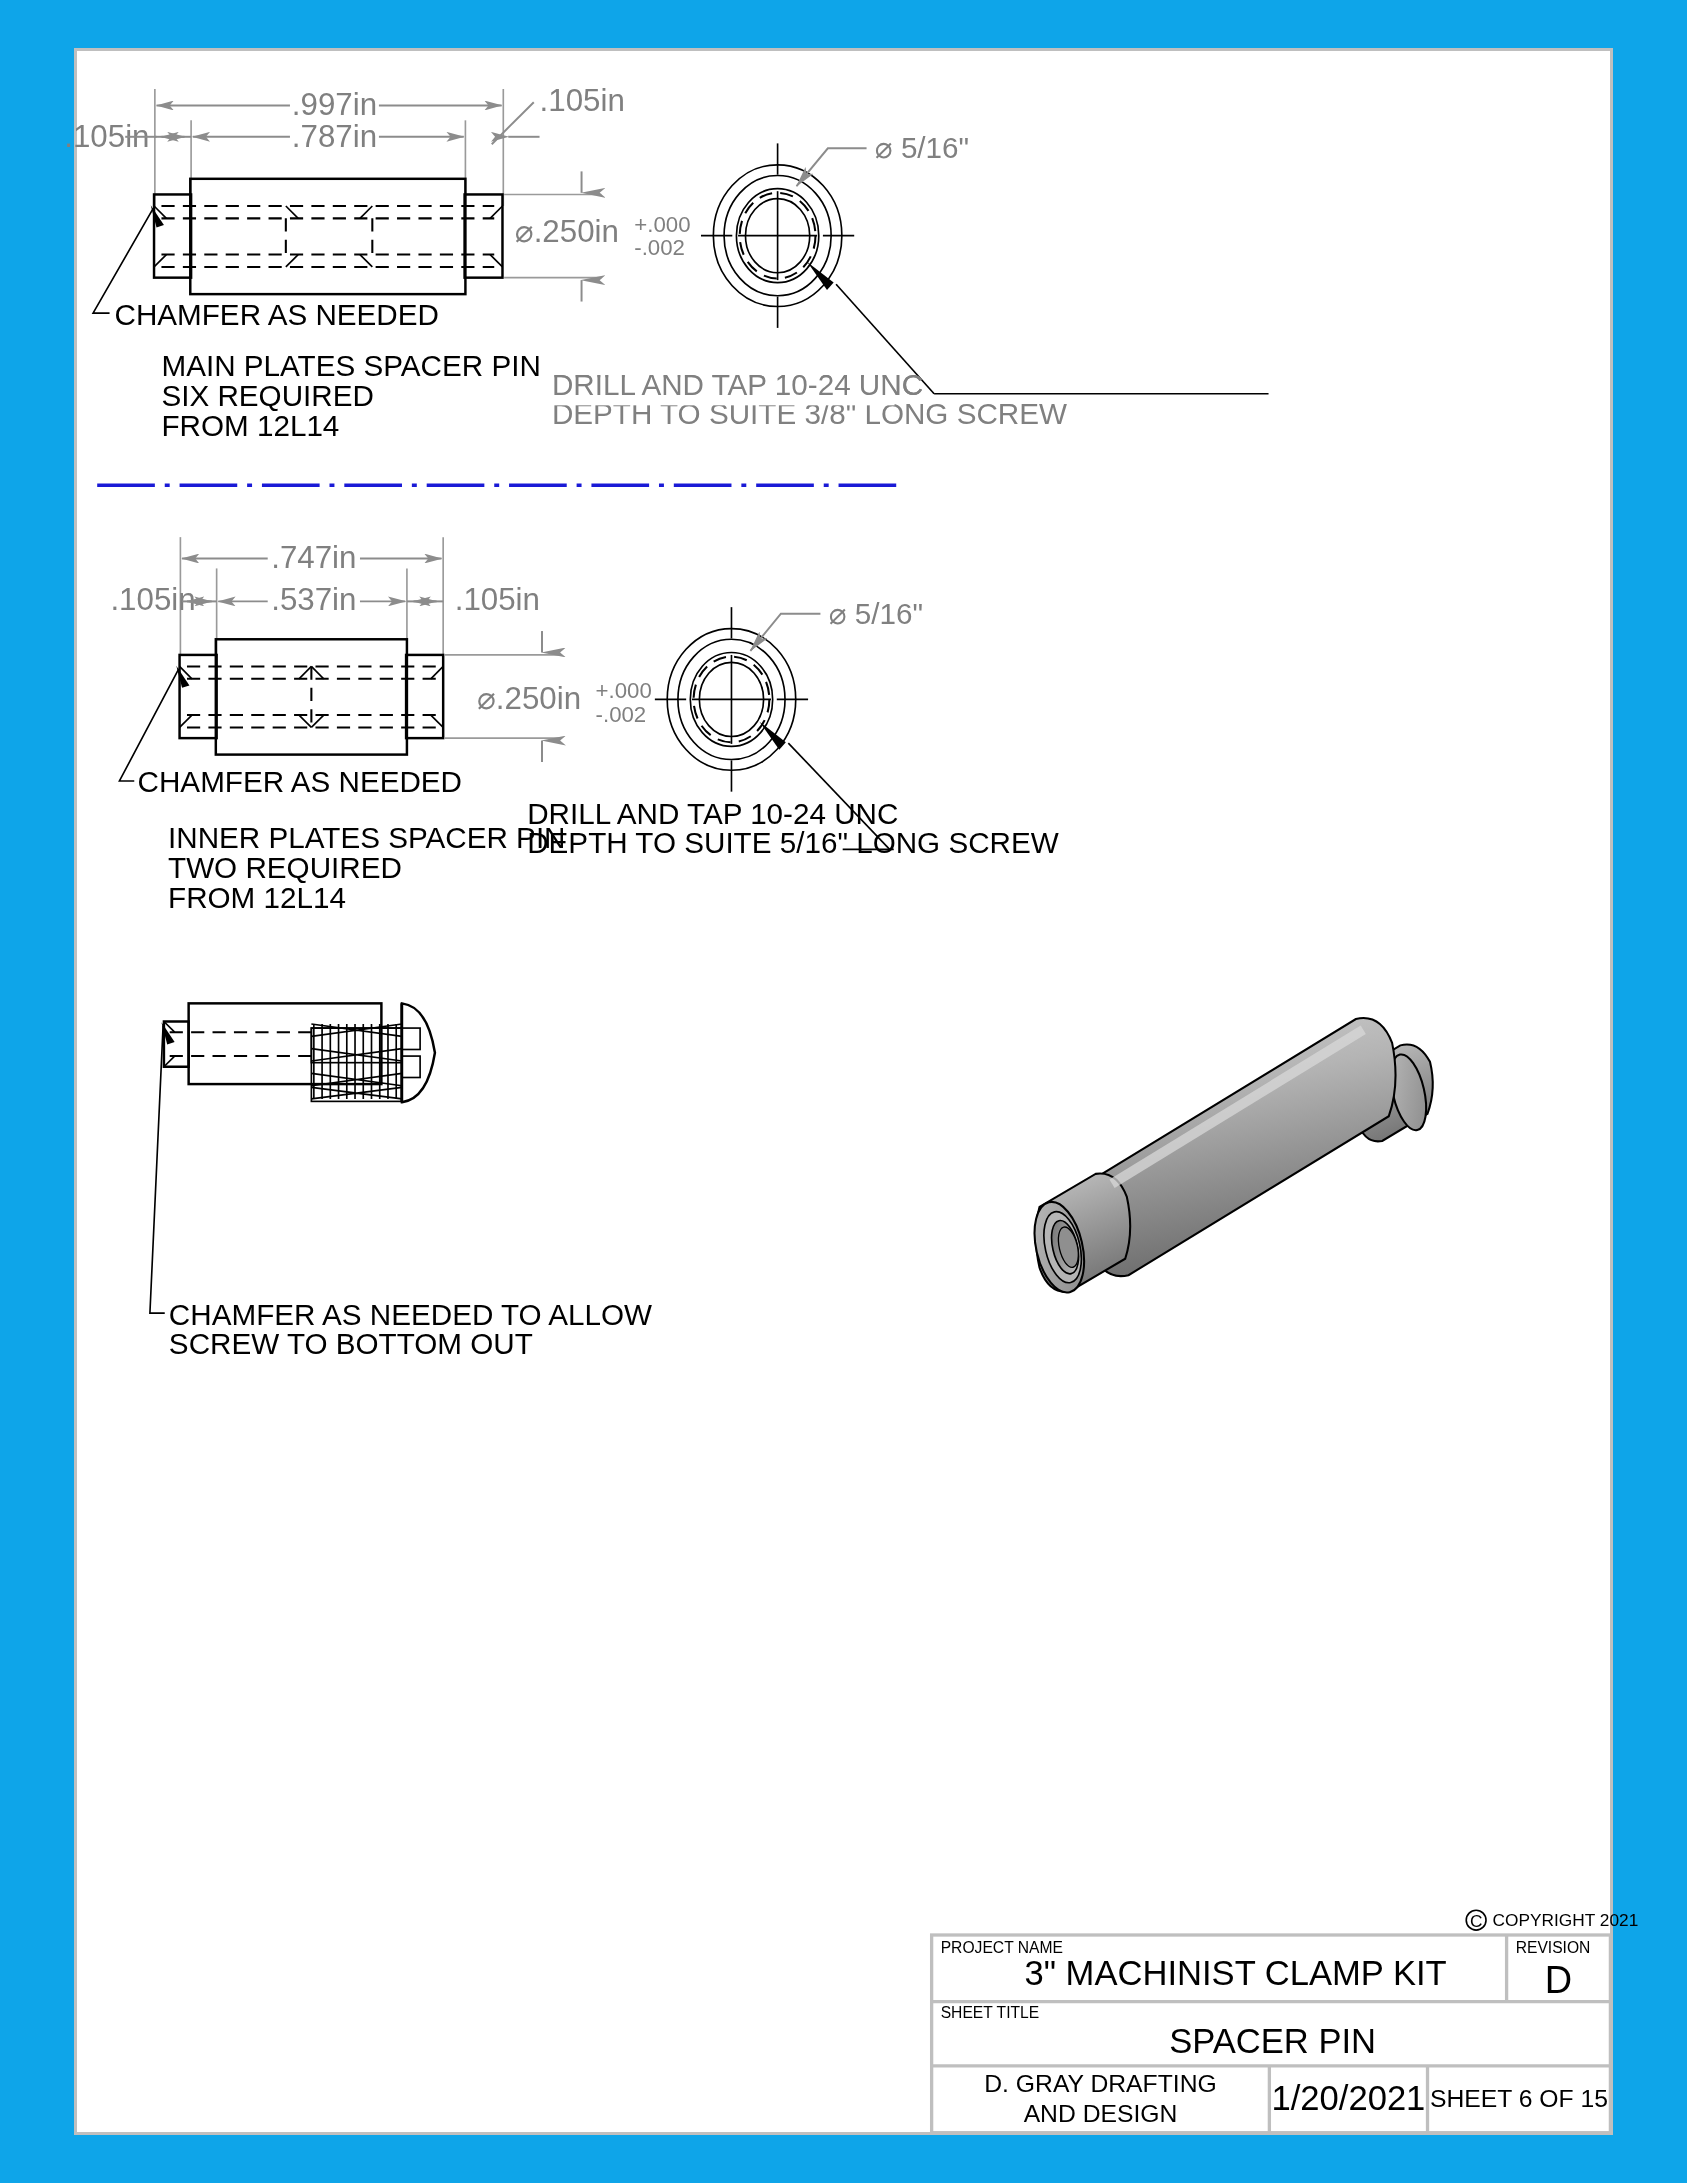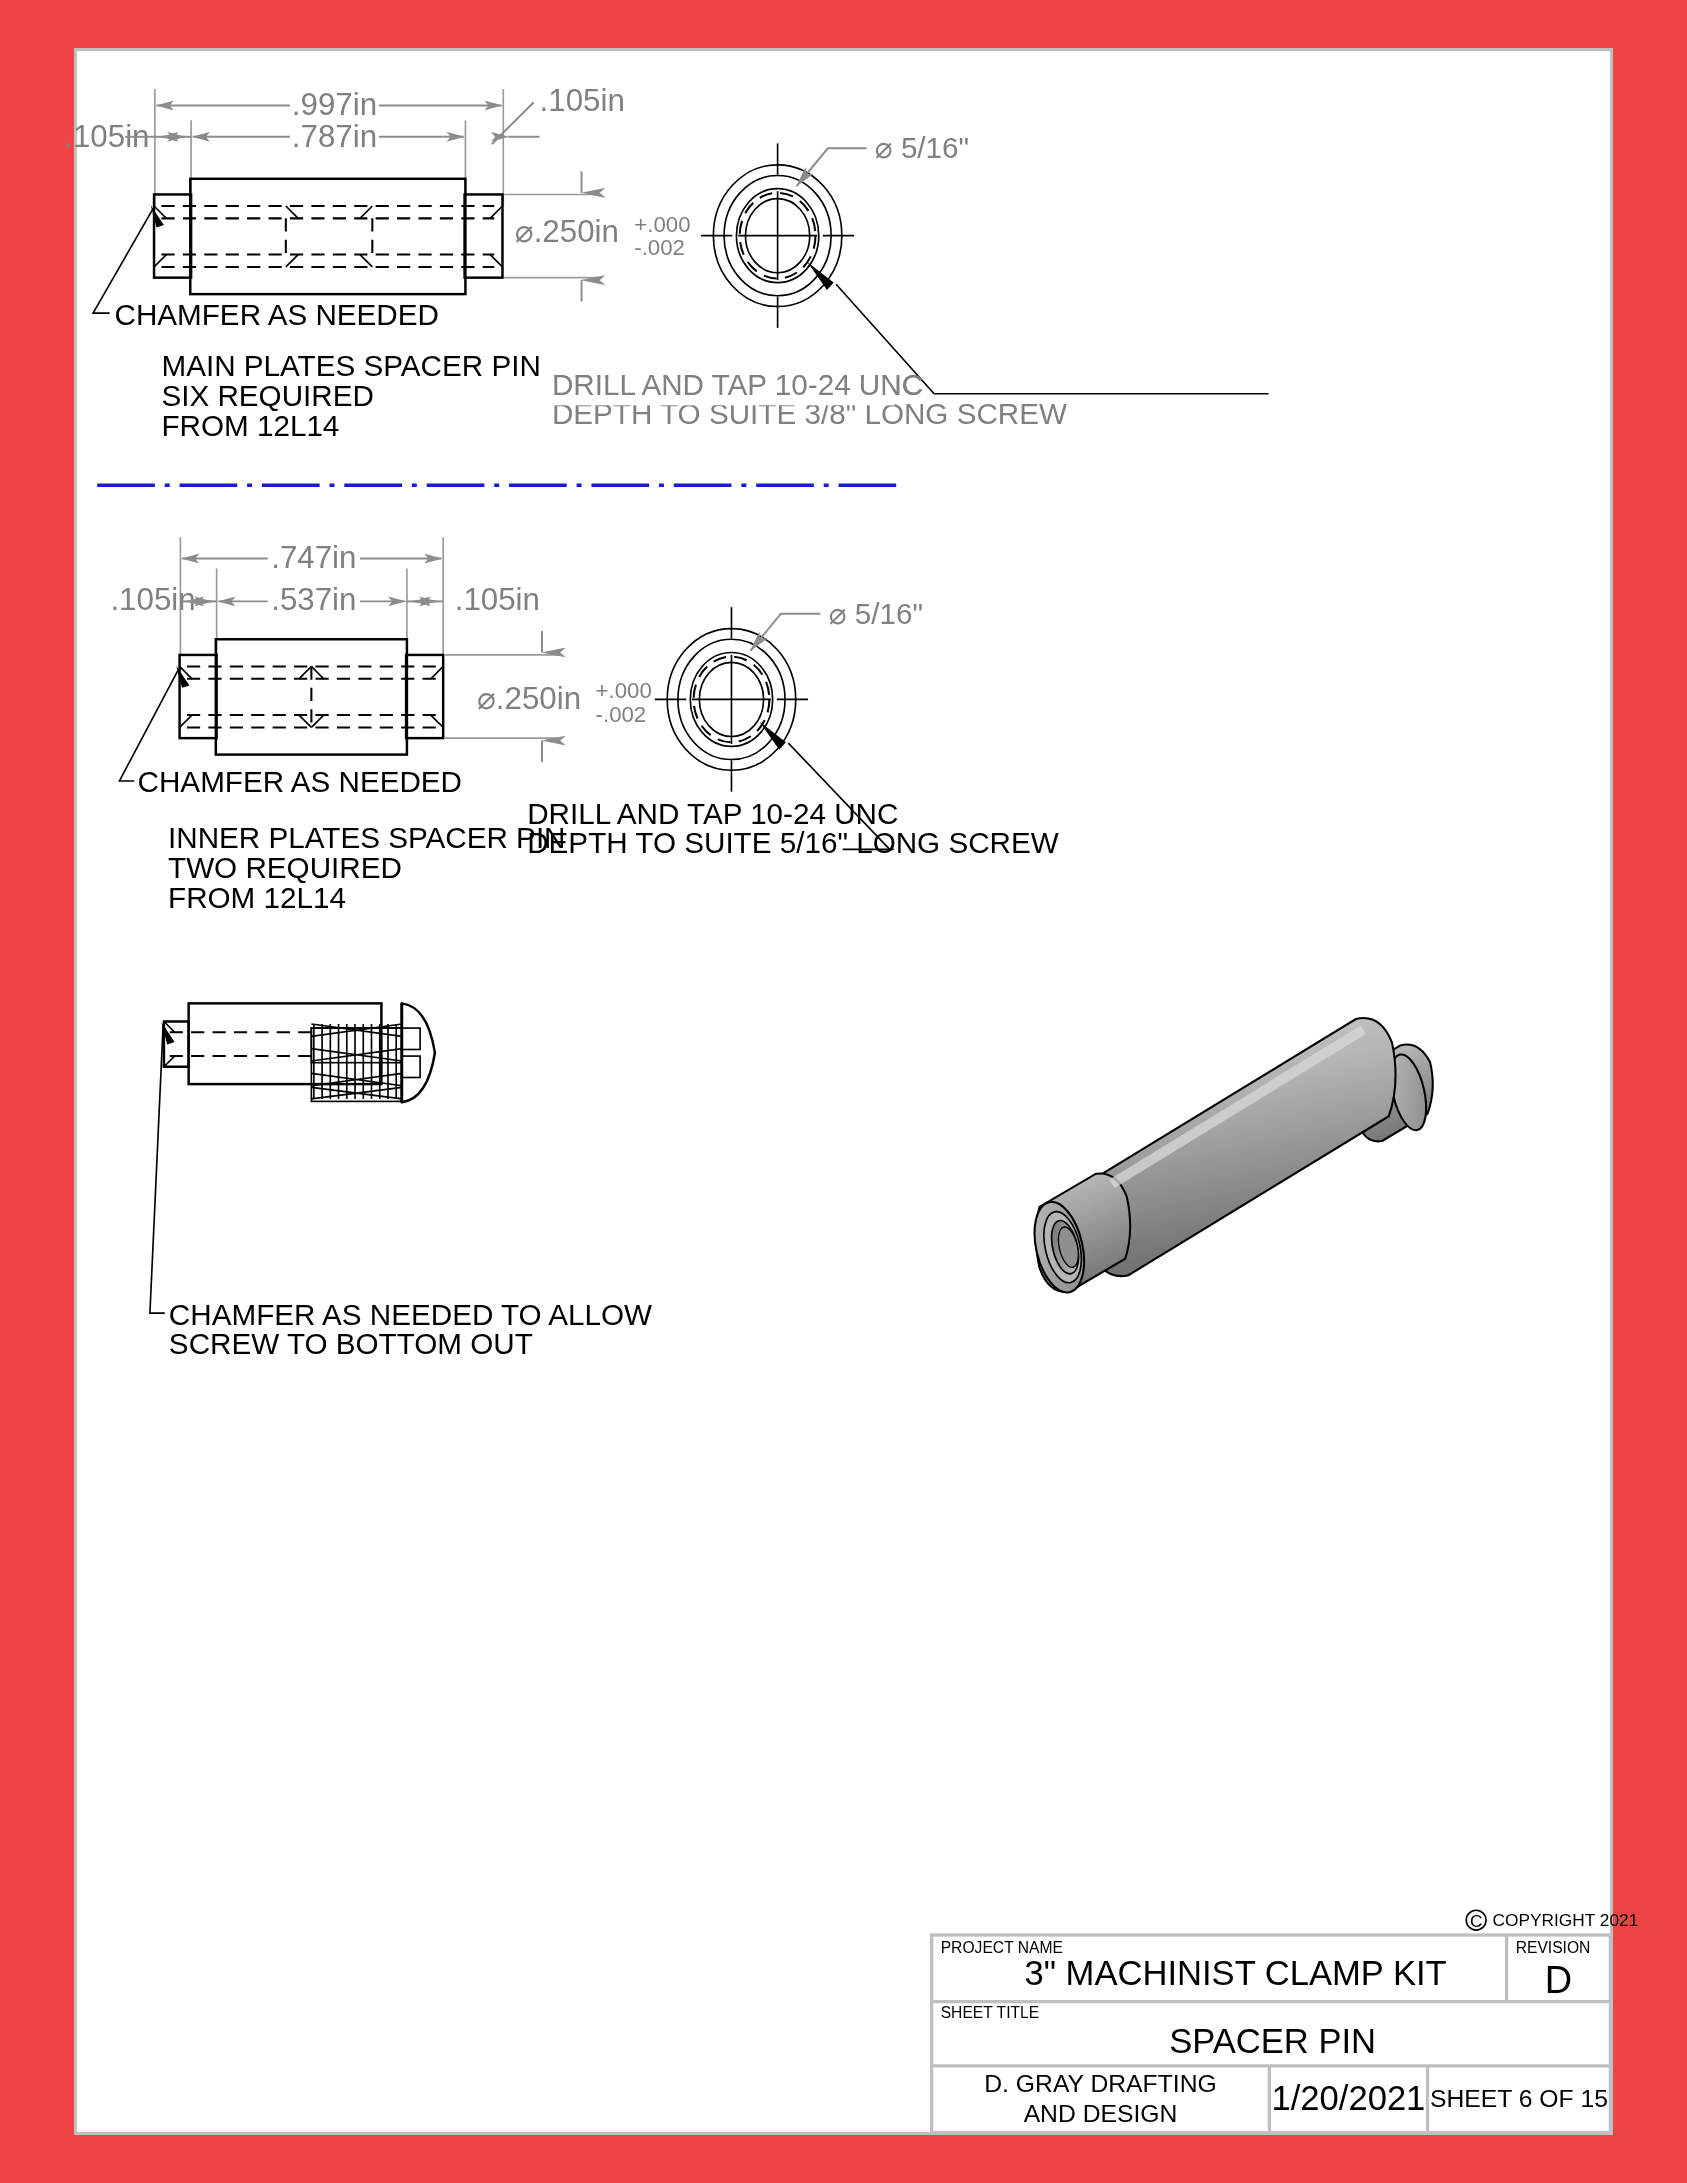--- a/index.html
+++ b/index.html
@@ -2,21 +2,21 @@
 <html style="font-size:13px"><head>
 <meta charset="utf-8">
 <title>Spacer Pin Drawing</title>
 <style>
   html,body{margin:0;padding:0;background:#fff;}
   body{
     width:1687px;height:2183px;position:relative;overflow:hidden;
     font-family:"Liberation Sans",sans-serif;
     -webkit-font-smoothing:antialiased;
   }
-  .sheet{position:absolute;left:0;top:0;width:1687px;height:2183px;background:#ef4444;text-decoration:underline;}
+  .sheet{position:absolute;left:0;top:0;width:1687px;height:2183px;background:#0ea5e9;text-decoration:underline;}
   .border-frame{
     position:absolute;left:74px;top:48px;width:1539px;height:2087px;
     border:3.3px solid #bfbfbf;box-sizing:border-box;background:#fff;
   }
 
   svg.draw{position:absolute;left:0;top:0;width:1687px;height:2183px;overflow:visible;}
 
   
   .dim-txt{fill:#808080;font-family:"Liberation Sans",sans-serif;font-size:38px;}
   .dim-txt-sm{fill:#808080;font-family:"Liberation Sans",sans-serif;font-size:27px;}

